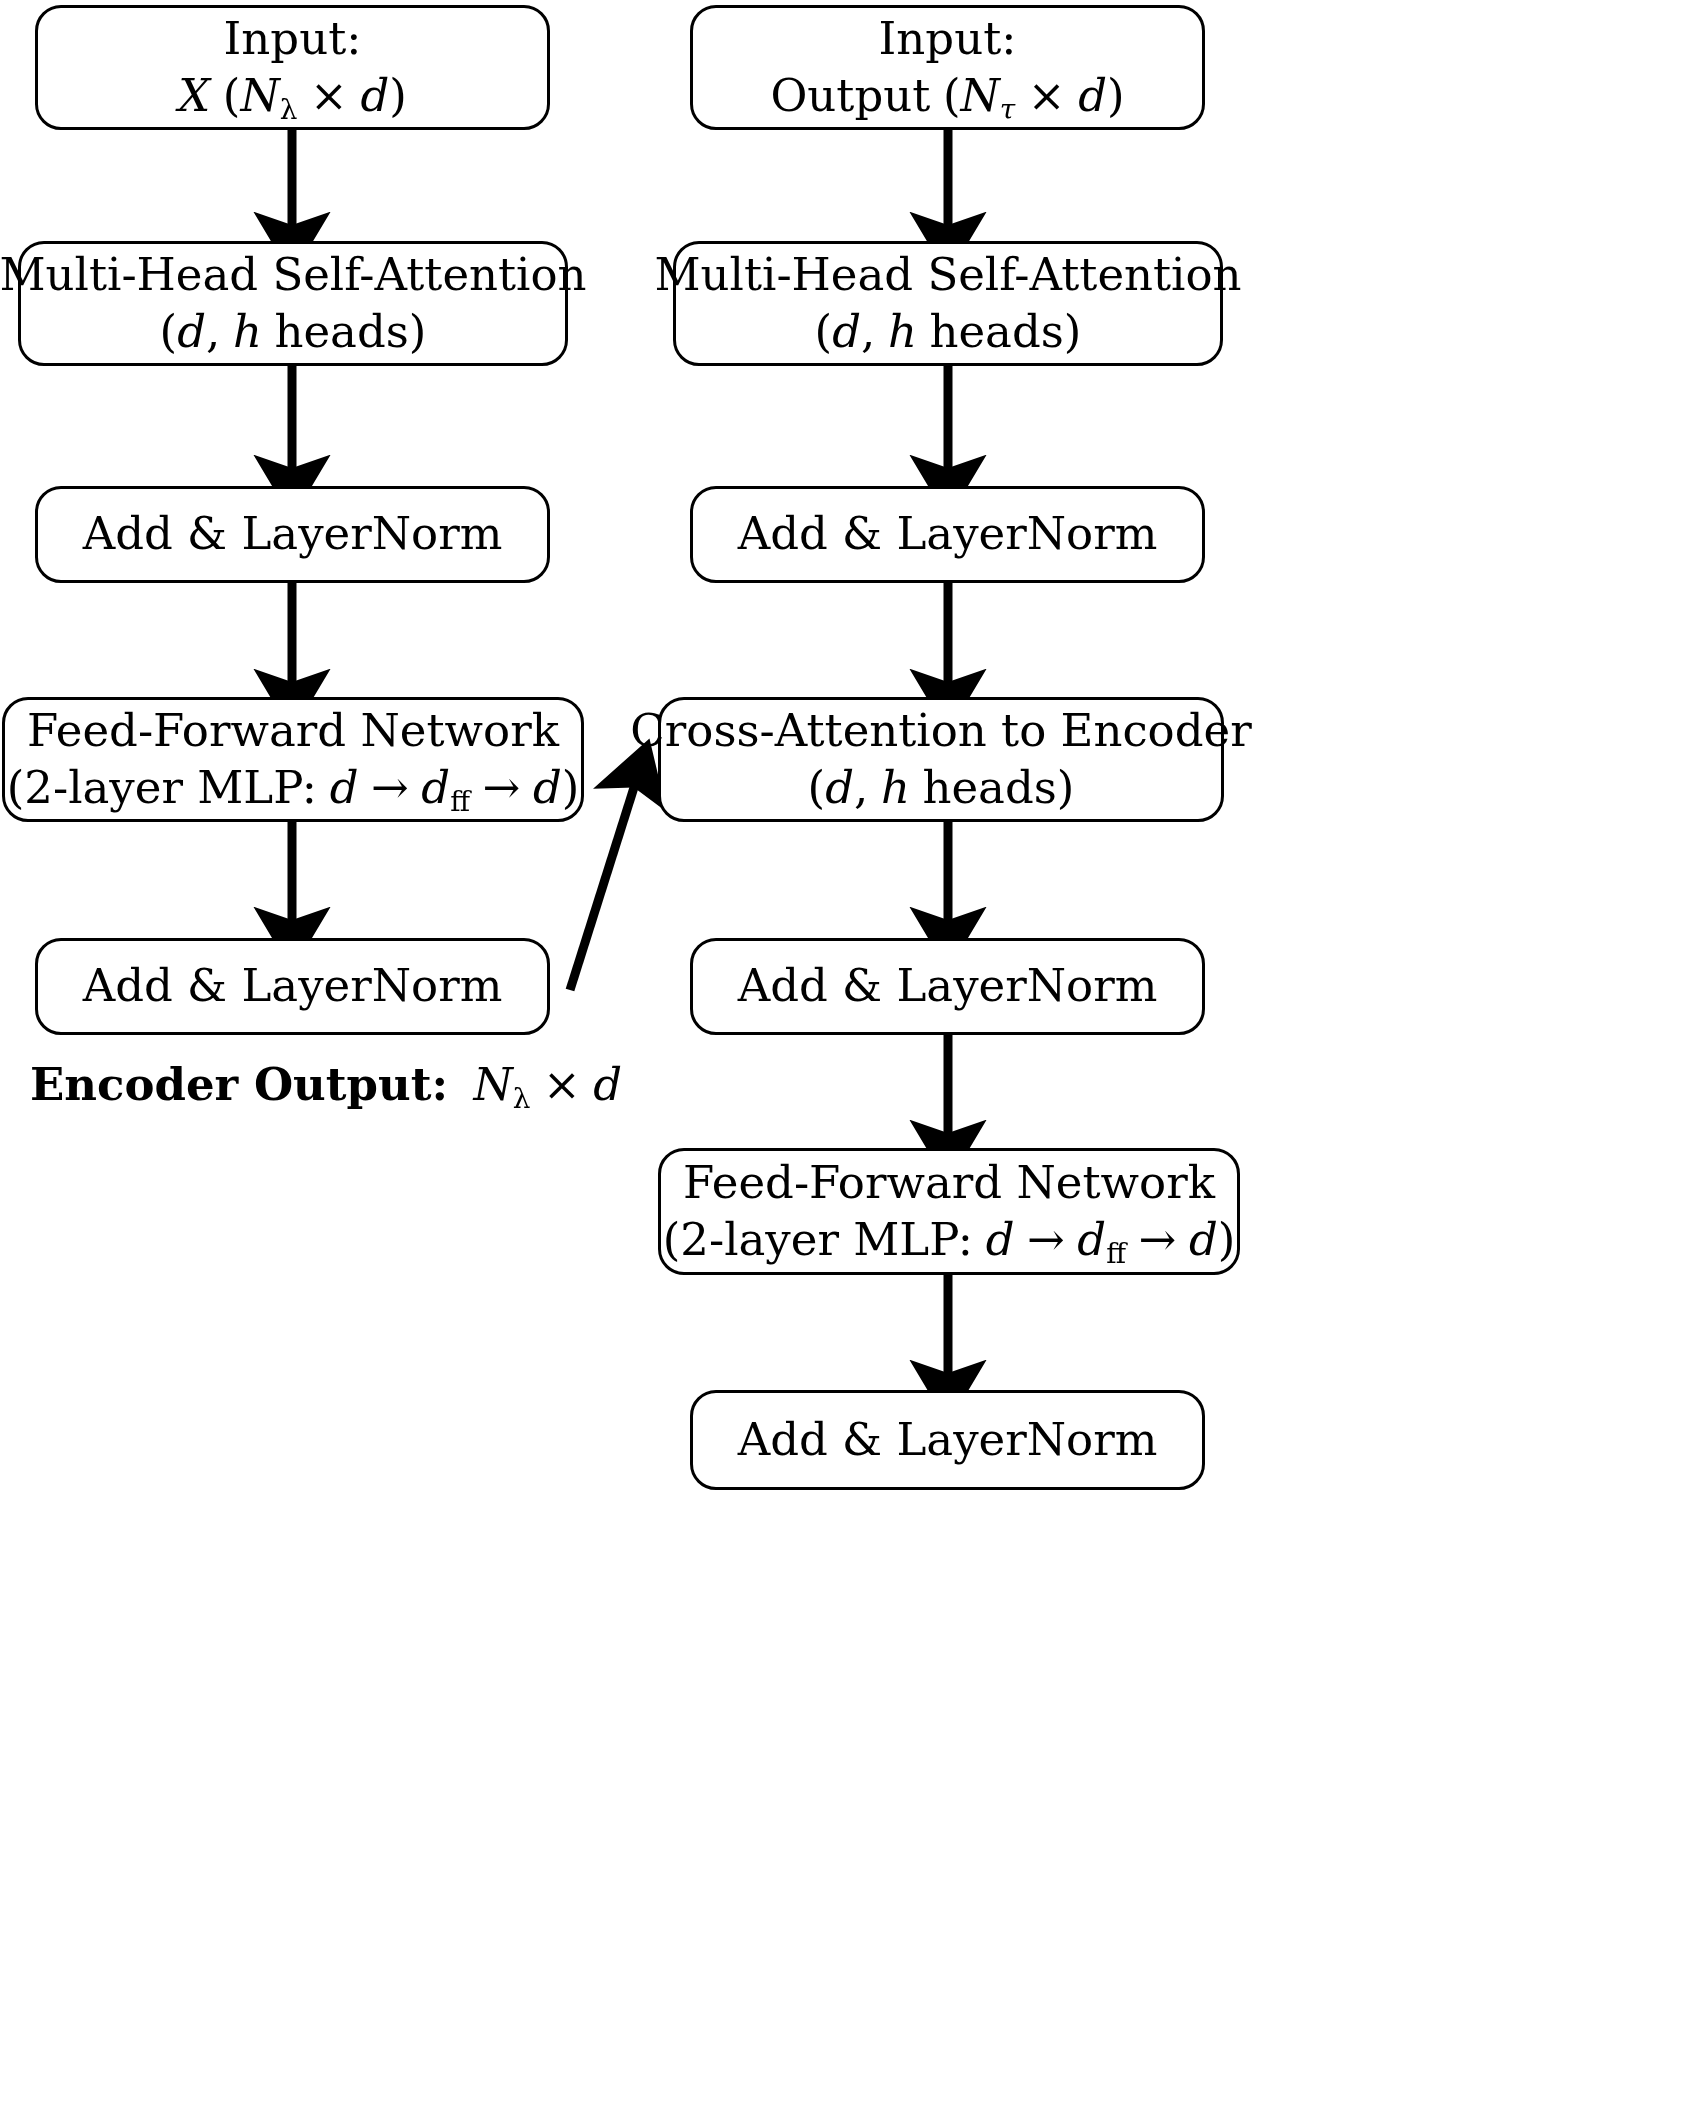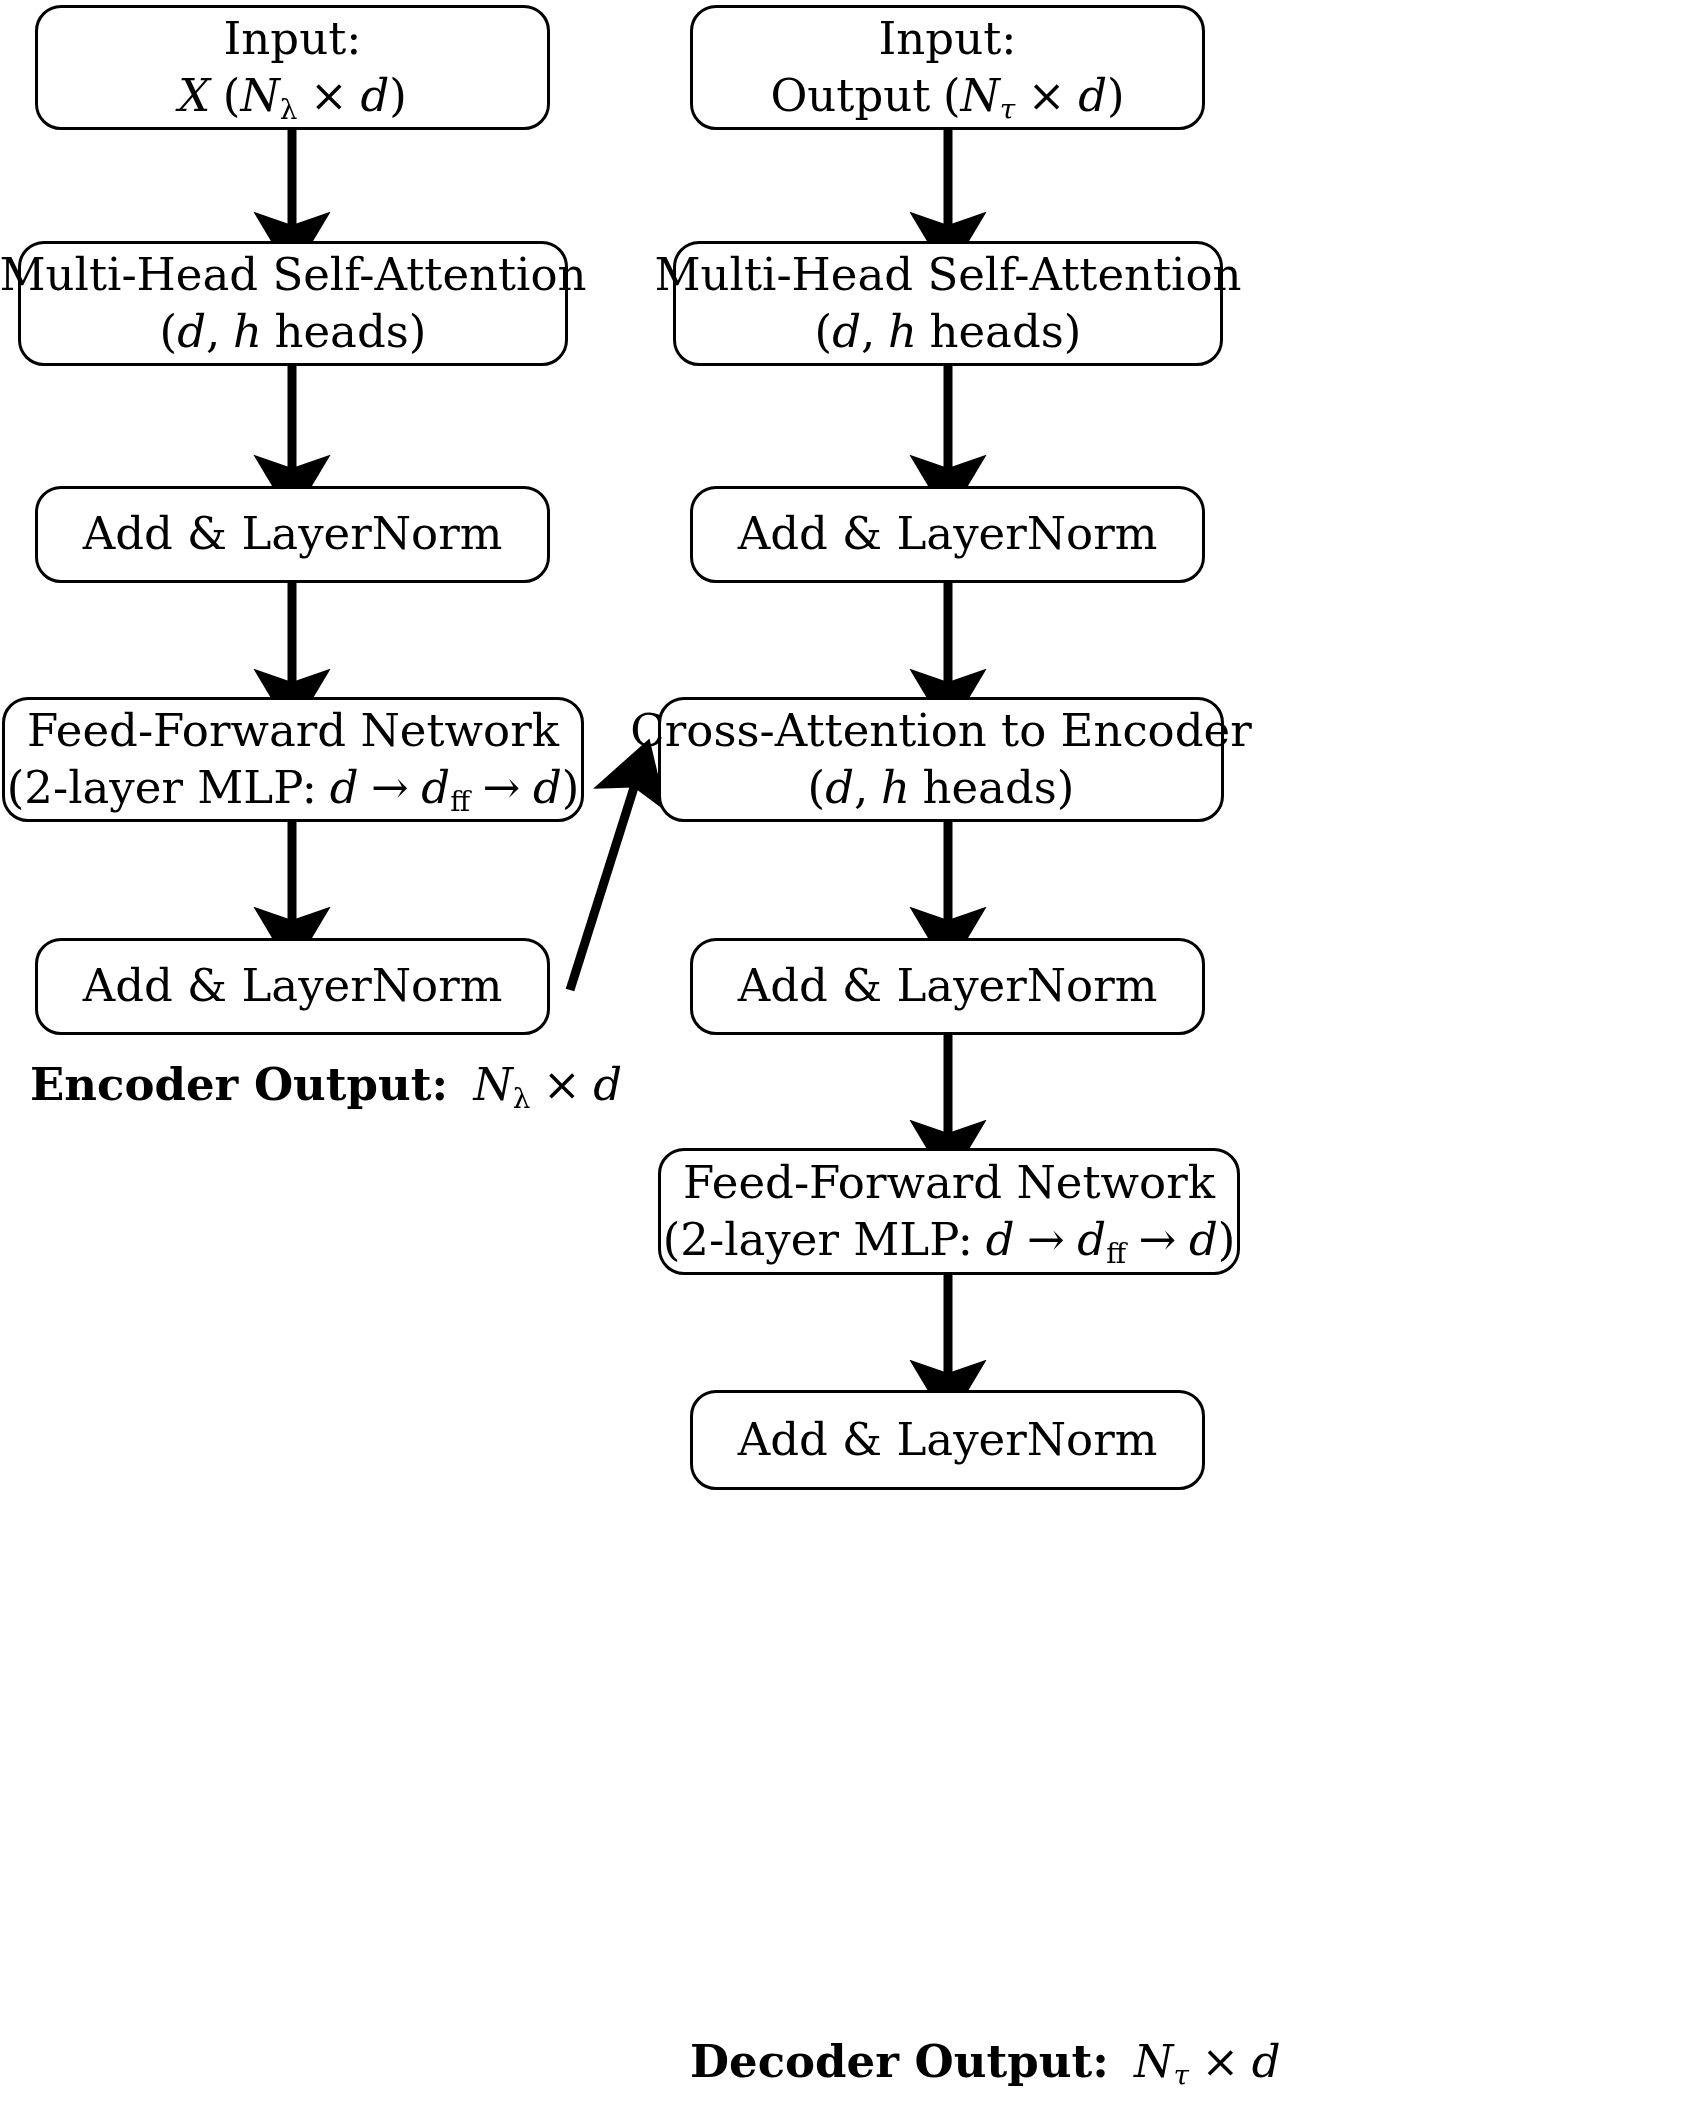--- a/index.html
+++ b/index.html
@@ -155,17 +155,14 @@
 
   <div class="node" style="left:658px; top:1148px; width:582px; height:127px;">
     <span class="line">Feed-Forward Network</span>
     <span class="line"><span class="up">(2-layer MLP:</span><span class="nbsp-gap"></span><span class="mathit">d</span><span class="nbsp-gap"></span><span class="up">→</span><span class="nbsp-gap"></span><span class="mathit">d</span><sub class="sml">ff</sub><span class="nbsp-gap"></span><span class="up">→</span><span class="nbsp-gap"></span><span class="mathit">d</span><span class="up">)</span></span>
   </div>
 
   <div class="node" style="left:690px; top:1390px; width:515px; height:100px;">
     <span class="line">Add &amp; LayerNorm</span>
   </div>
 
-  <div class="outlabel" style="left:690px; top:2035px;">
-    <span>Decoder Output:</span><span class="nbsp-gap"></span><span class="nbsp-gap"></span><span class="dims"><span>N</span><sub class="smlit">τ</sub><span class="nbsp-gap"></span><span class="up">×</span><span class="nbsp-gap"></span><span>d</span></span>
-  </div>
 
 </div>
 
 </body></html>

